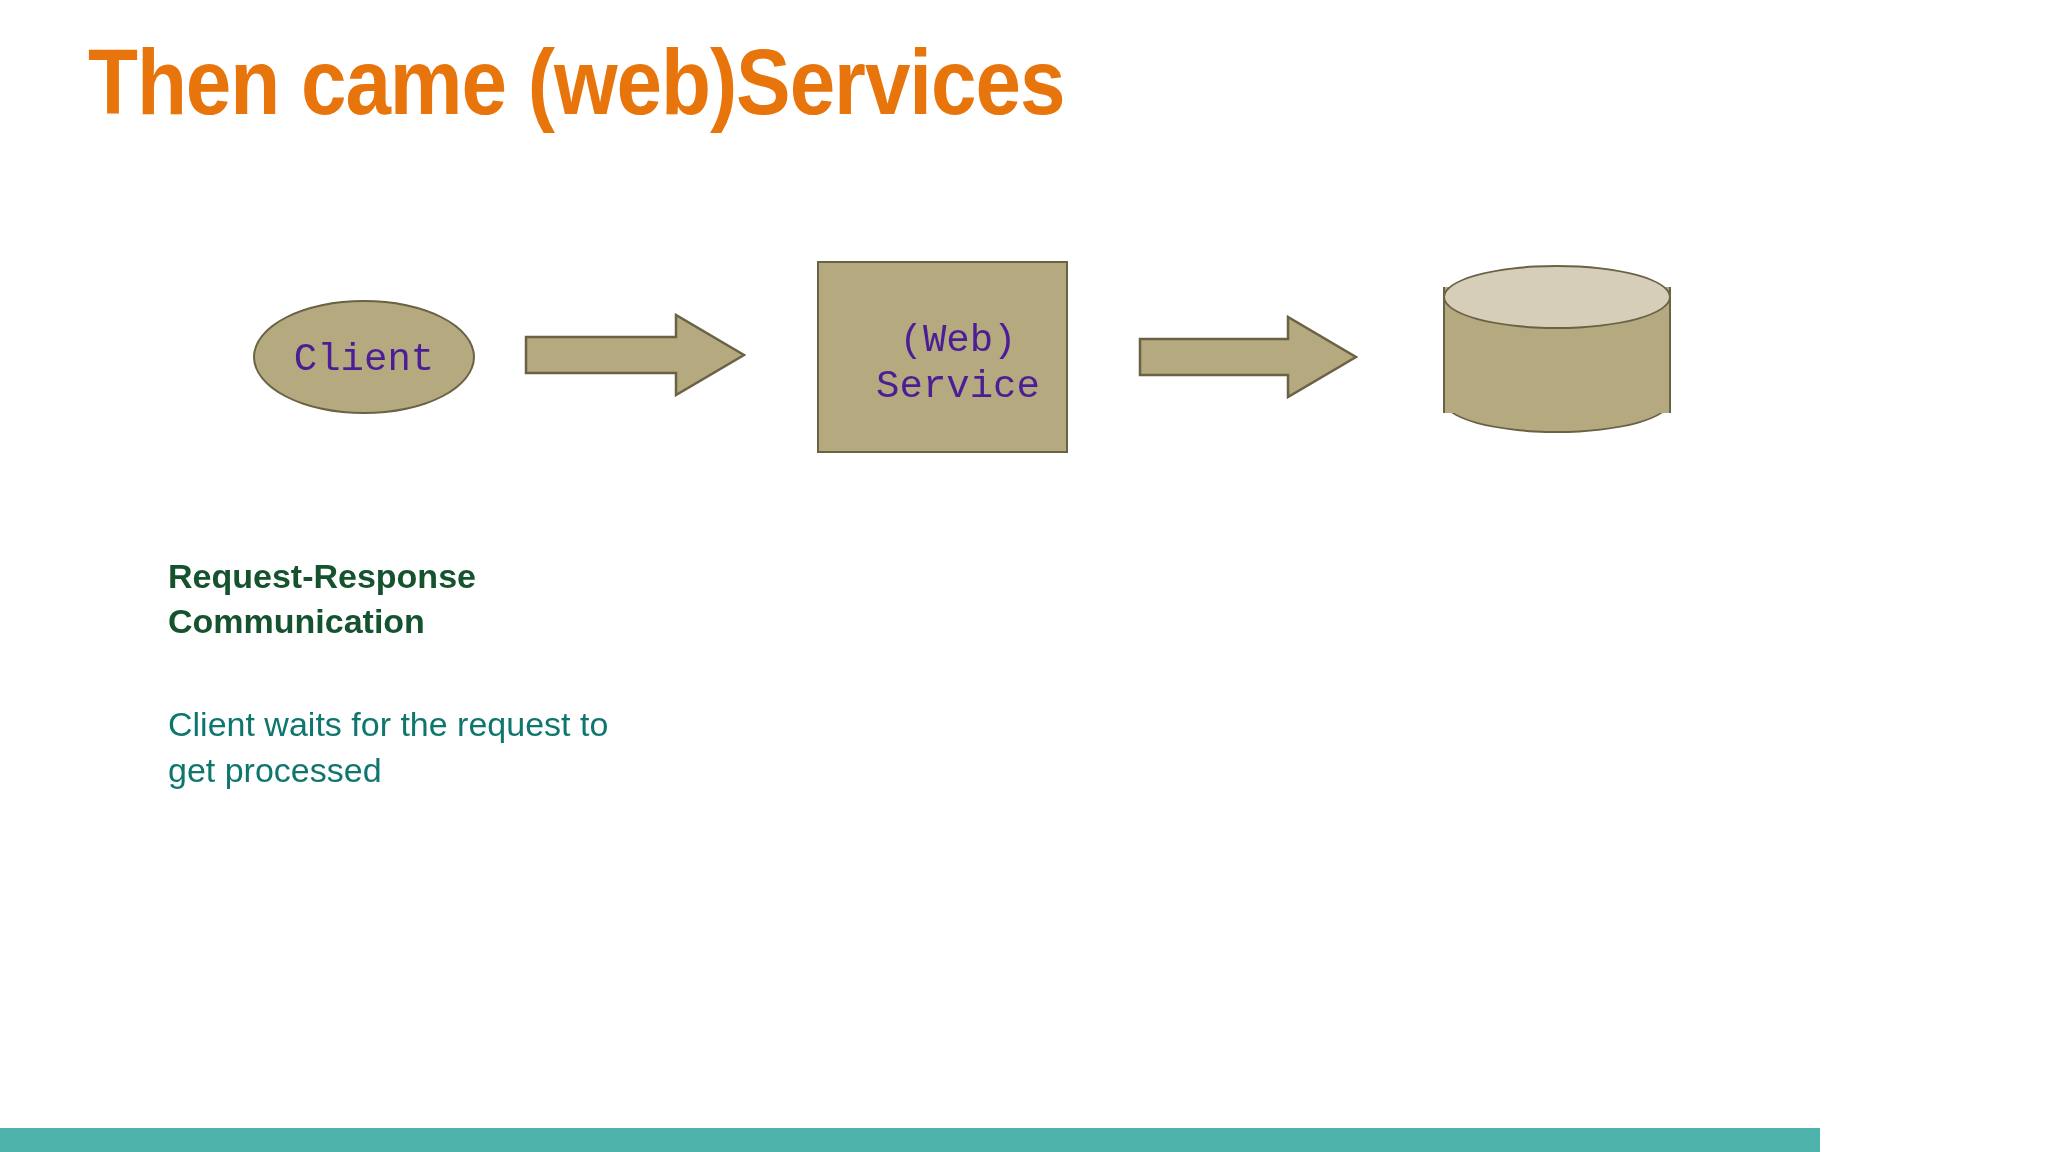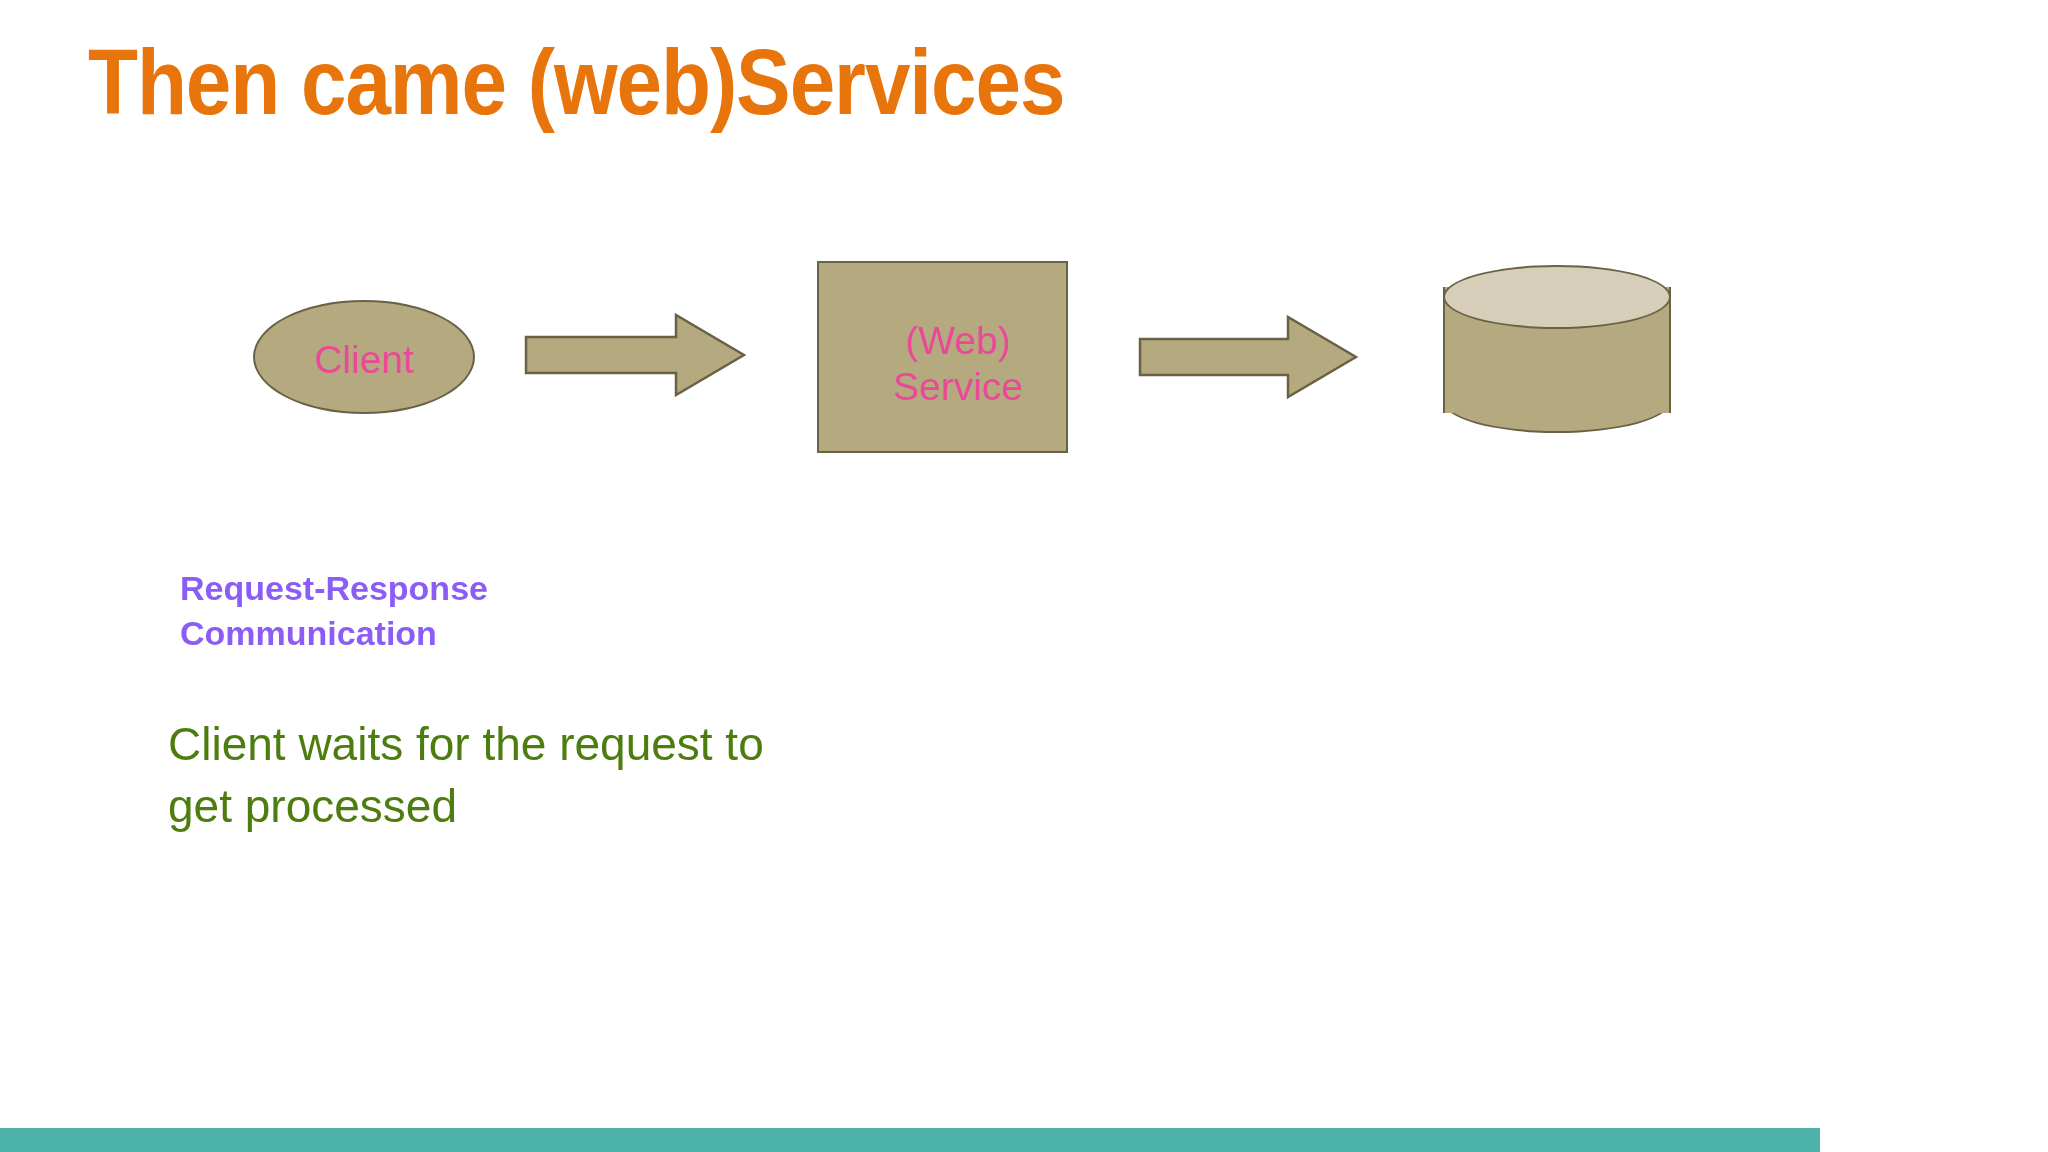--- a/index.html
+++ b/index.html
@@ -40,22 +40,22 @@
   
   #diagram {
     position: absolute;
     left: 0;
     top: 0;
     width: 2048px;
     height: 560px;
   }
   .shape-label {
     position: absolute;
-    color: #ec4899;
-    font-family: Liberation Sans, sans-serif;
+    color: #4c1d95;
+    font-family: Liberation Mono, monospace;
     font-size: 39px;
     line-height: 1.18;
     white-space: pre-line;
     pointer-events: none;
   }
 
   
   #client-node {
     position: absolute;
     left: 253px;
@@ -156,32 +156,32 @@
   #arrow-2 { left: 1138px; top: 315px; width: 220px; height: 84px; }
 
   
   #body-copy {
     position: absolute;
     left: 168px;
     top: 554px;
     width: 640px;
   }
   #body-heading {
-    color: #8b5cf6;
+    color: #14532d;
     font-family: "Liberation Sans", sans-serif;
     font-size: 34px;
     font-weight: bold;
     line-height: 1.33;
     white-space: pre-line;
-    margin: 12px;
+    margin: 0;
   }
   #body-paragraph {
-    color: #4d7c0f;
+    color: #0f766e;
     font-family: "Liberation Sans", sans-serif;
-    font-size: 46px;
+    font-size: 34px;
     font-weight: normal;
     line-height: 1.33;
     white-space: pre-line;
     margin: 58px 0 0 0;
   }
 
   
   #footer-bar {
     position: absolute;
     left: 0;

